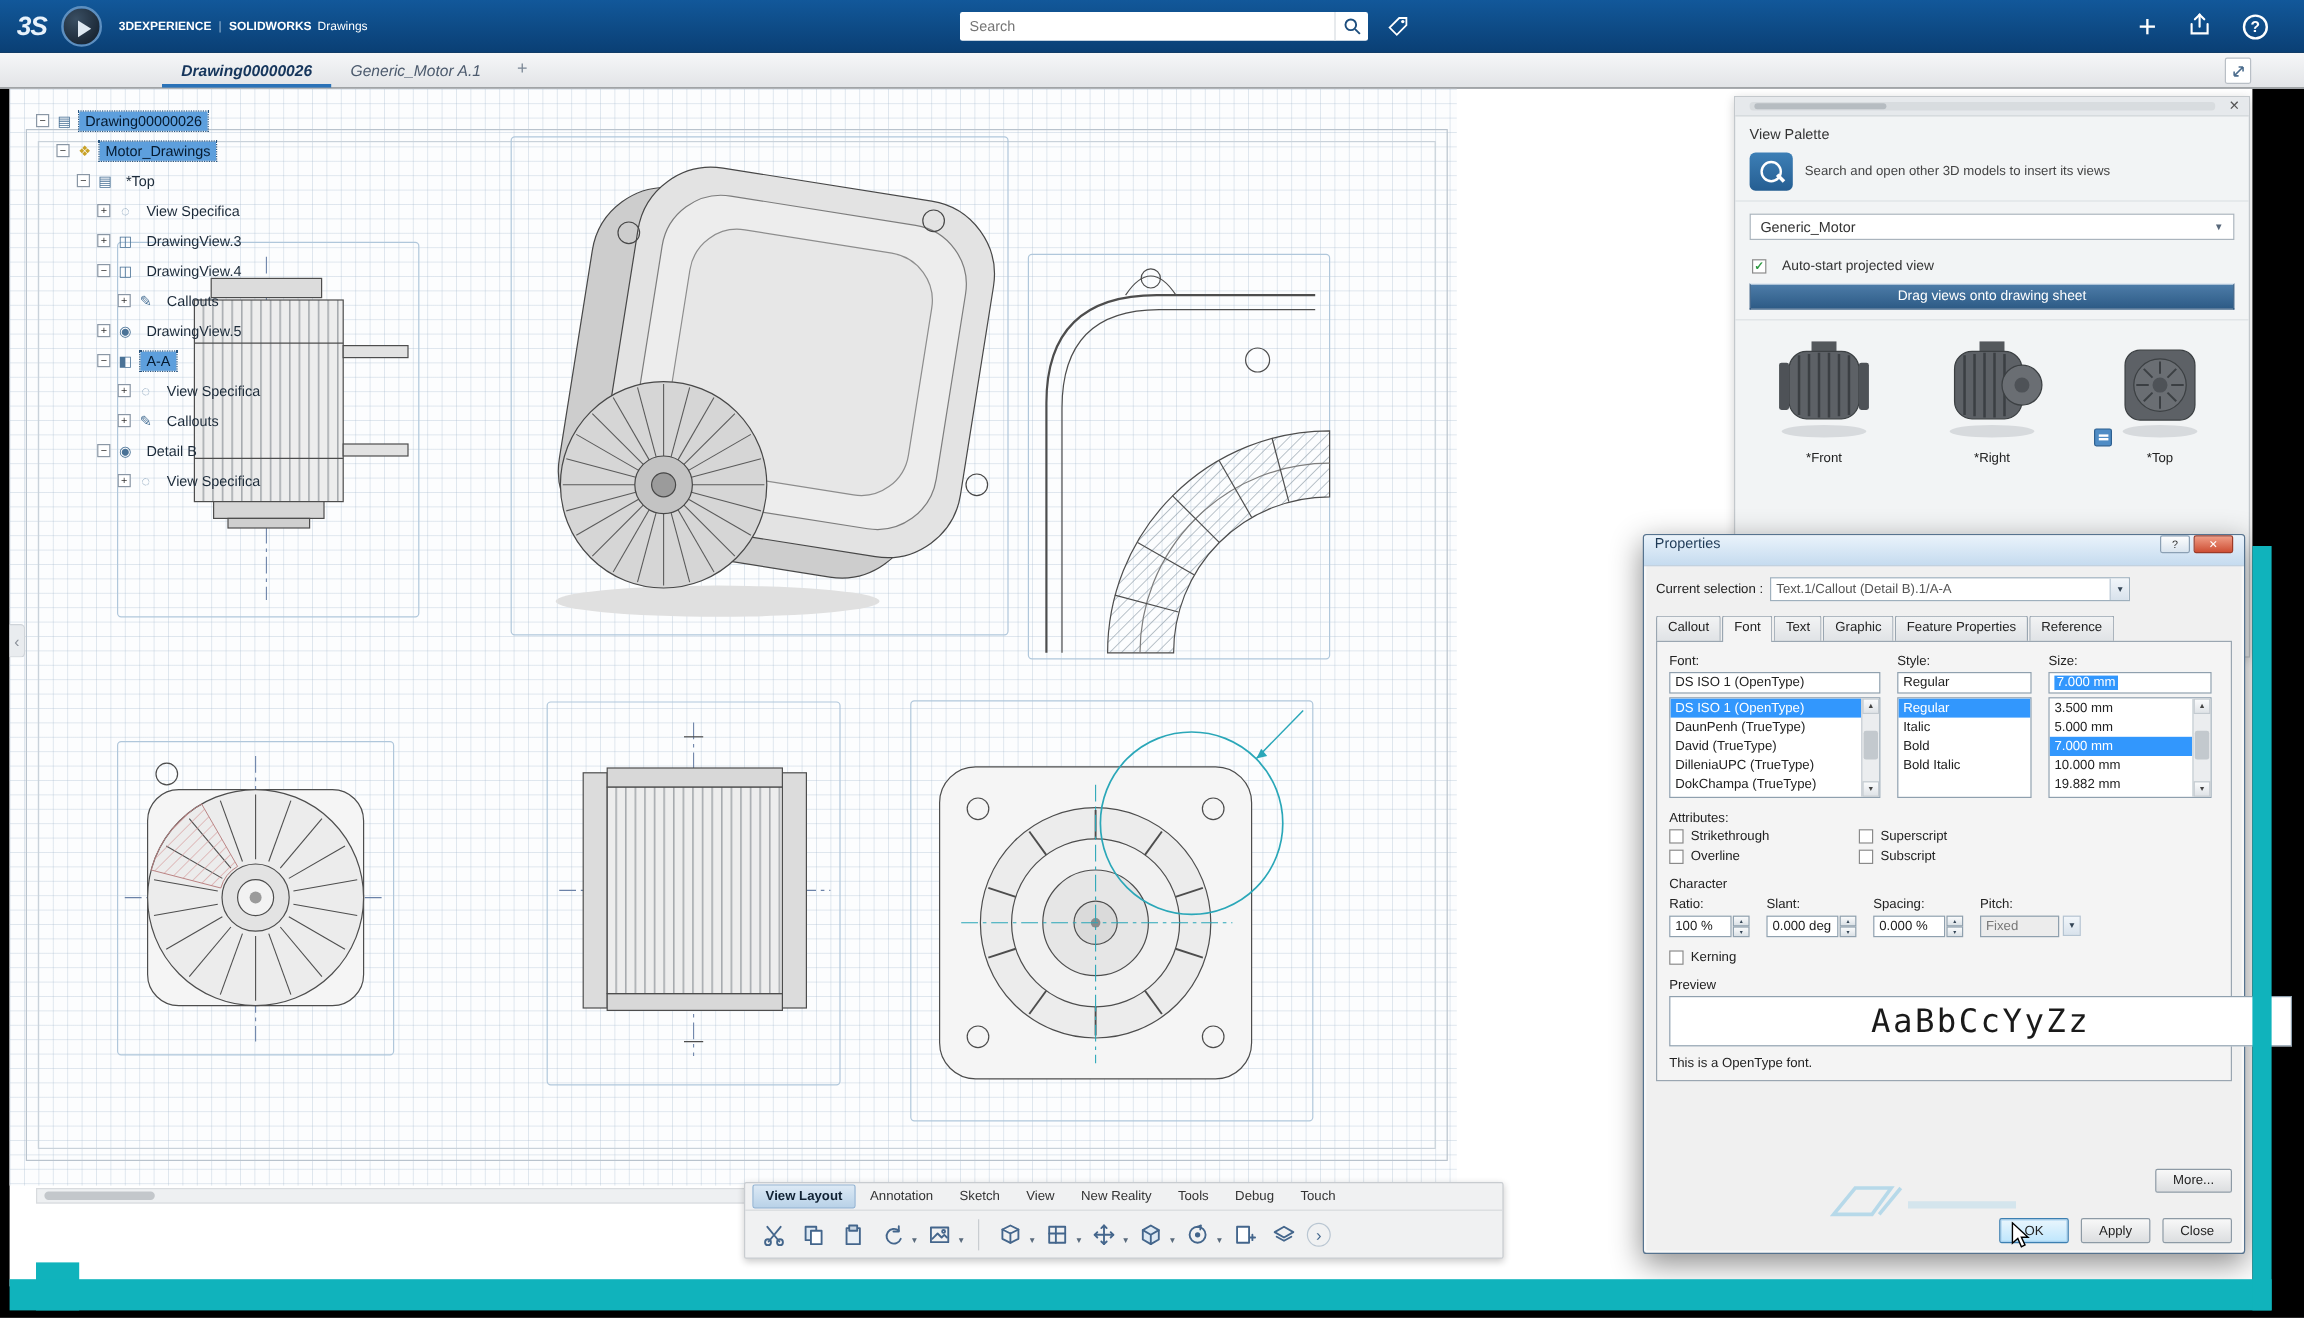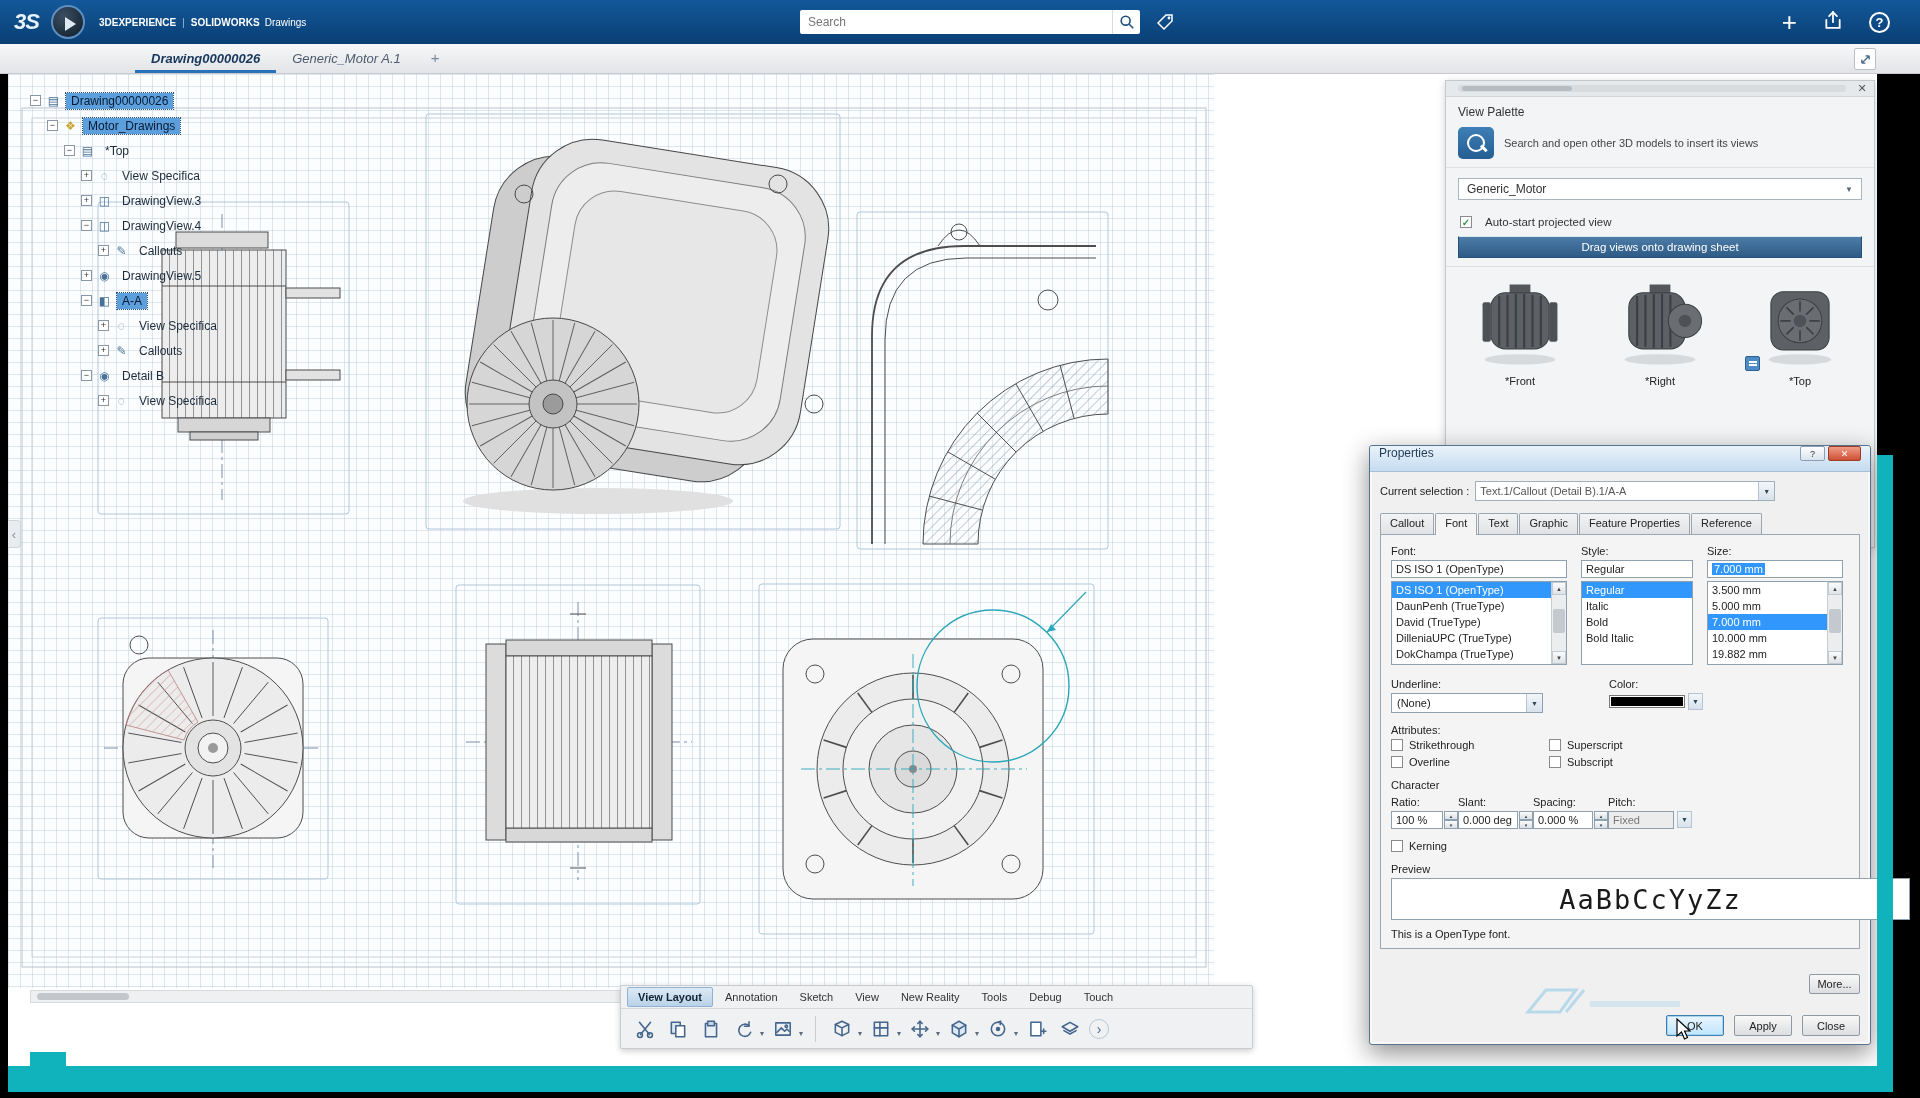--- a/index.html
+++ b/index.html
@@ -113,34 +113,34 @@
   .drow2{display:flex;gap:66px;margin-top:11px}
   .ddrop{width:152px;height:20px;background:#fff;border:1px solid #8fa0ae;display:flex;align-items:center;padding-left:5px}
   .swatchrow{display:flex;align-items:center}
   .swatch{width:76px;height:13px;background:#000;border:1px solid #777;box-shadow:inset 0 0 0 1px #fff}
   .swcaret{width:15px;height:17px;margin-left:3px;background:linear-gradient(#f2f6fa,#d8e2ec);border:1px solid #b5c4d2;display:flex;align-items:center;justify-content:center;font-size:7px;color:#345}
   .attrs{margin-top:11px}
   .attr-grid{display:grid;grid-template-columns:150px 150px;gap:5px 8px;margin-top:3px}
   .attr{display:flex;align-items:center}
   .cb{width:12px;height:12px;border:1px solid #8a8a8a;background:#fff;display:inline-flex;align-items:center;justify-content:center;margin-right:6px;flex:none;font-size:10px}
   .char{margin-top:11px}
-  .char-row{display:flex;margin-top:2px}
+  .char-row{display:flex;gap:14px;margin-top:2px}
   .cgroup{display:flex;flex-direction:column}
   .cfield{display:flex}
   .ctext{width:52px;height:18px;background:#fff;border:1px solid #8fa0ae;padding:0 4px;display:flex;align-items:center;white-space:nowrap}
   .ctext.wide{width:60px}
   .ctext.gray{background:#ececec;color:#777;width:66px}
   .spin{width:14px;display:flex;flex-direction:column;margin-left:1px}
   .spin span{height:9px;border:1px solid #8fa0ae;background:linear-gradient(#fafbfc,#dbe1e6);font-size:5px;display:flex;align-items:center;justify-content:center;color:#345}
   .kern{margin-top:11px;display:flex;align-items:center}
   .prevlabel{margin-top:11px}
   .prevbox{margin-top:3px;width:519px;height:42px;background:#fff;border:1px solid #8fa0ae;display:flex;align-items:center;justify-content:center;font-family:"DejaVu Sans Mono",monospace;font-size:27px;letter-spacing:2px;color:#1a1a1a}
   .fnote{margin-top:8px}
   .dfooter{position:absolute;left:10px;right:10px;bottom:8px;height:60px}
-  .morebtn{position:absolute;right:0;top:-2px;width:51px;height:20px}
+  .morebtn{position:absolute;right:0;top:-2px;width:64px;height:20px}
   .btn{background:linear-gradient(#f8f8f8,#dcdee0);border:1px solid #8d9aa5;border-radius:2px;font-size:11px;display:flex;align-items:center;justify-content:center;color:#222}
   .okrow{position:absolute;right:0;bottom:0;display:flex;gap:10px}
   .okrow .btn{width:58px;height:21px}
   .btn.default{border-color:#3c7fb1;background:linear-gradient(#eaf6fd,#bee6fd);box-shadow:0 0 0 1px #a8d2f0 inset}
   .watermark{position:absolute;left:140px;top:6px;opacity:.5}
 
   
   .tealbar{position:absolute;left:8px;width:1885px;top:1066px;height:26px;background:#10b3bc;z-index:7}
   .tealsq{position:absolute;left:30px;top:1052px;width:36px;height:40px;background:#10b3bc;z-index:7}
   .tealright{position:absolute;left:1877px;top:455px;width:16px;height:637px;background:#10b3bc;z-index:7}
@@ -715,36 +715,20 @@
                 <span class="sbarr">▲</span>
                 <span class="sbtrack">
                     <span class="sbthumbv"></span>
                   </span>
                 <span class="sbarr">▼</span>
               </div>
             </div>
           </div>
         </div>
 
-        <div class="drow2">
-          <div>
-            <div class="dlabel">Underline:</div>
-            <div class="ddrop">
-              <span>(None)</span>
-              <span class="dcaret">▼</span>
-            </div>
-          </div>
-          <div>
-            <div class="dlabel">Color:</div>
-            <div class="swatchrow">
-              <span class="swatch"></span>
-              <span class="swcaret">▼</span>
-            </div>
-          </div>
-        </div>
 
         <div class="attrs">
           <div class="dlabel">Attributes:</div>
           <div class="attr-grid">
             <span class="attr">
                 <span class="cb"></span>
                 <span>Strikethrough</span>
               </span>
             <span class="attr">
                 <span class="cb"></span>

